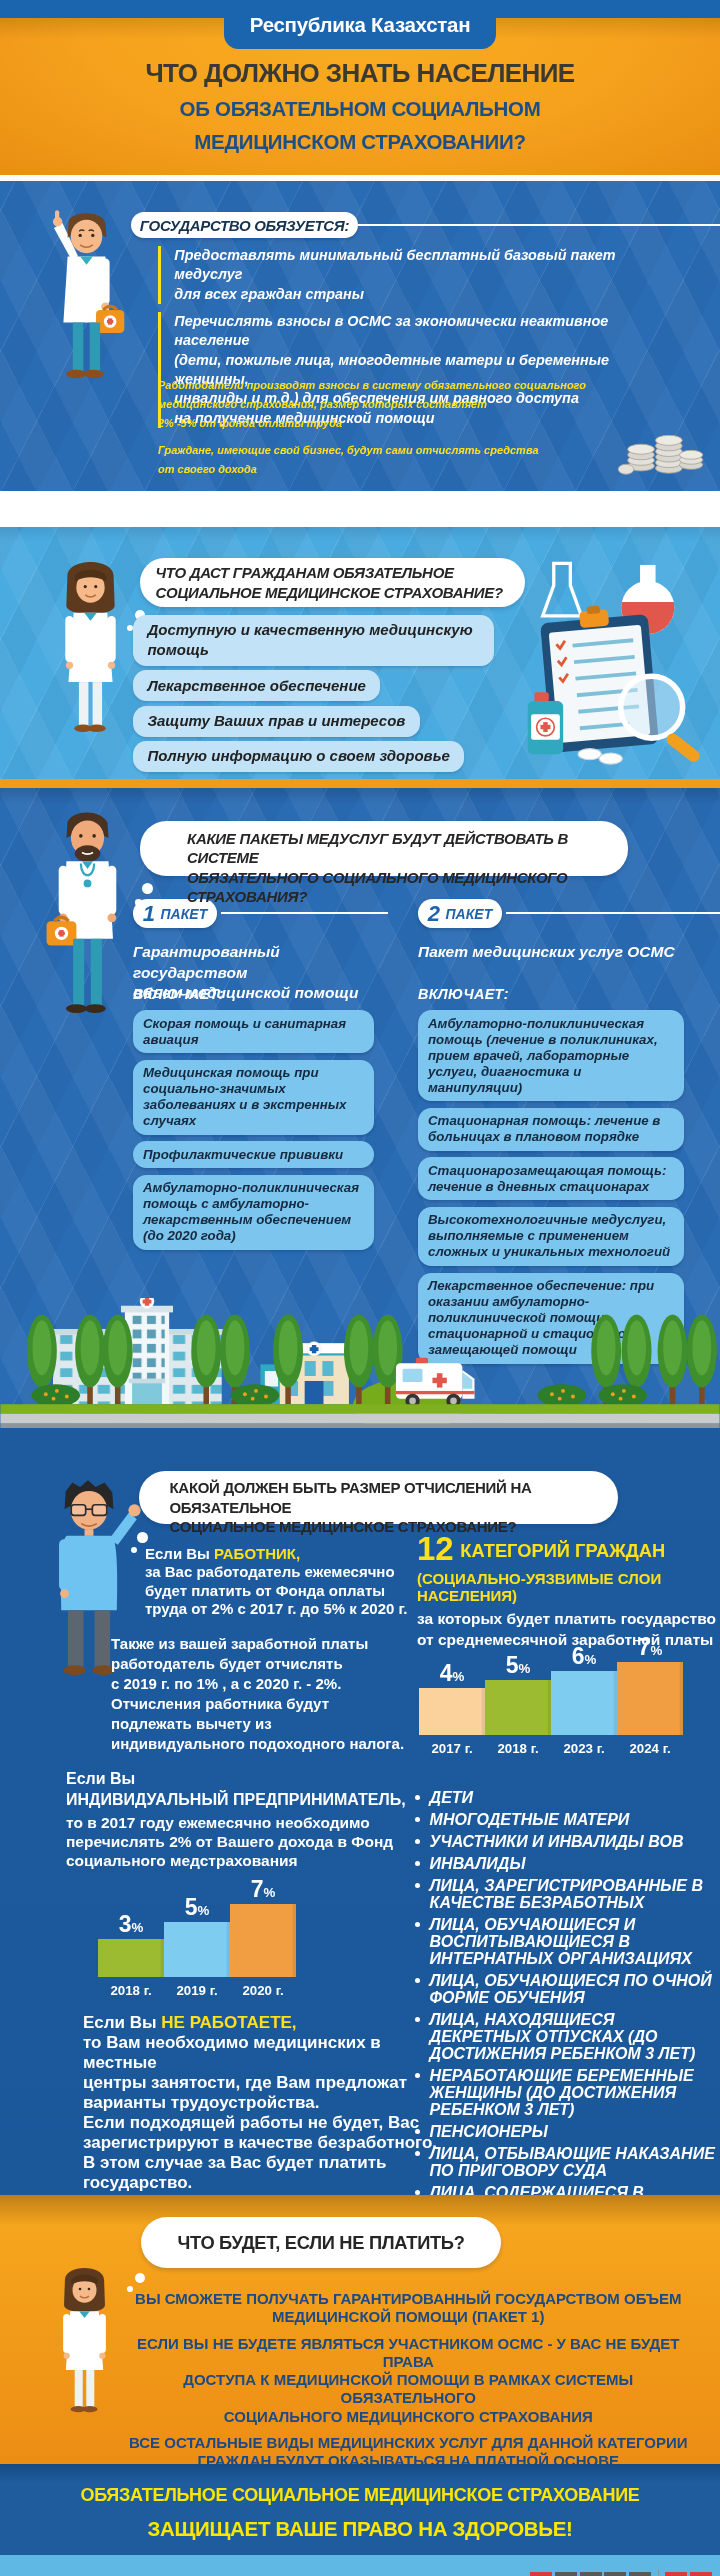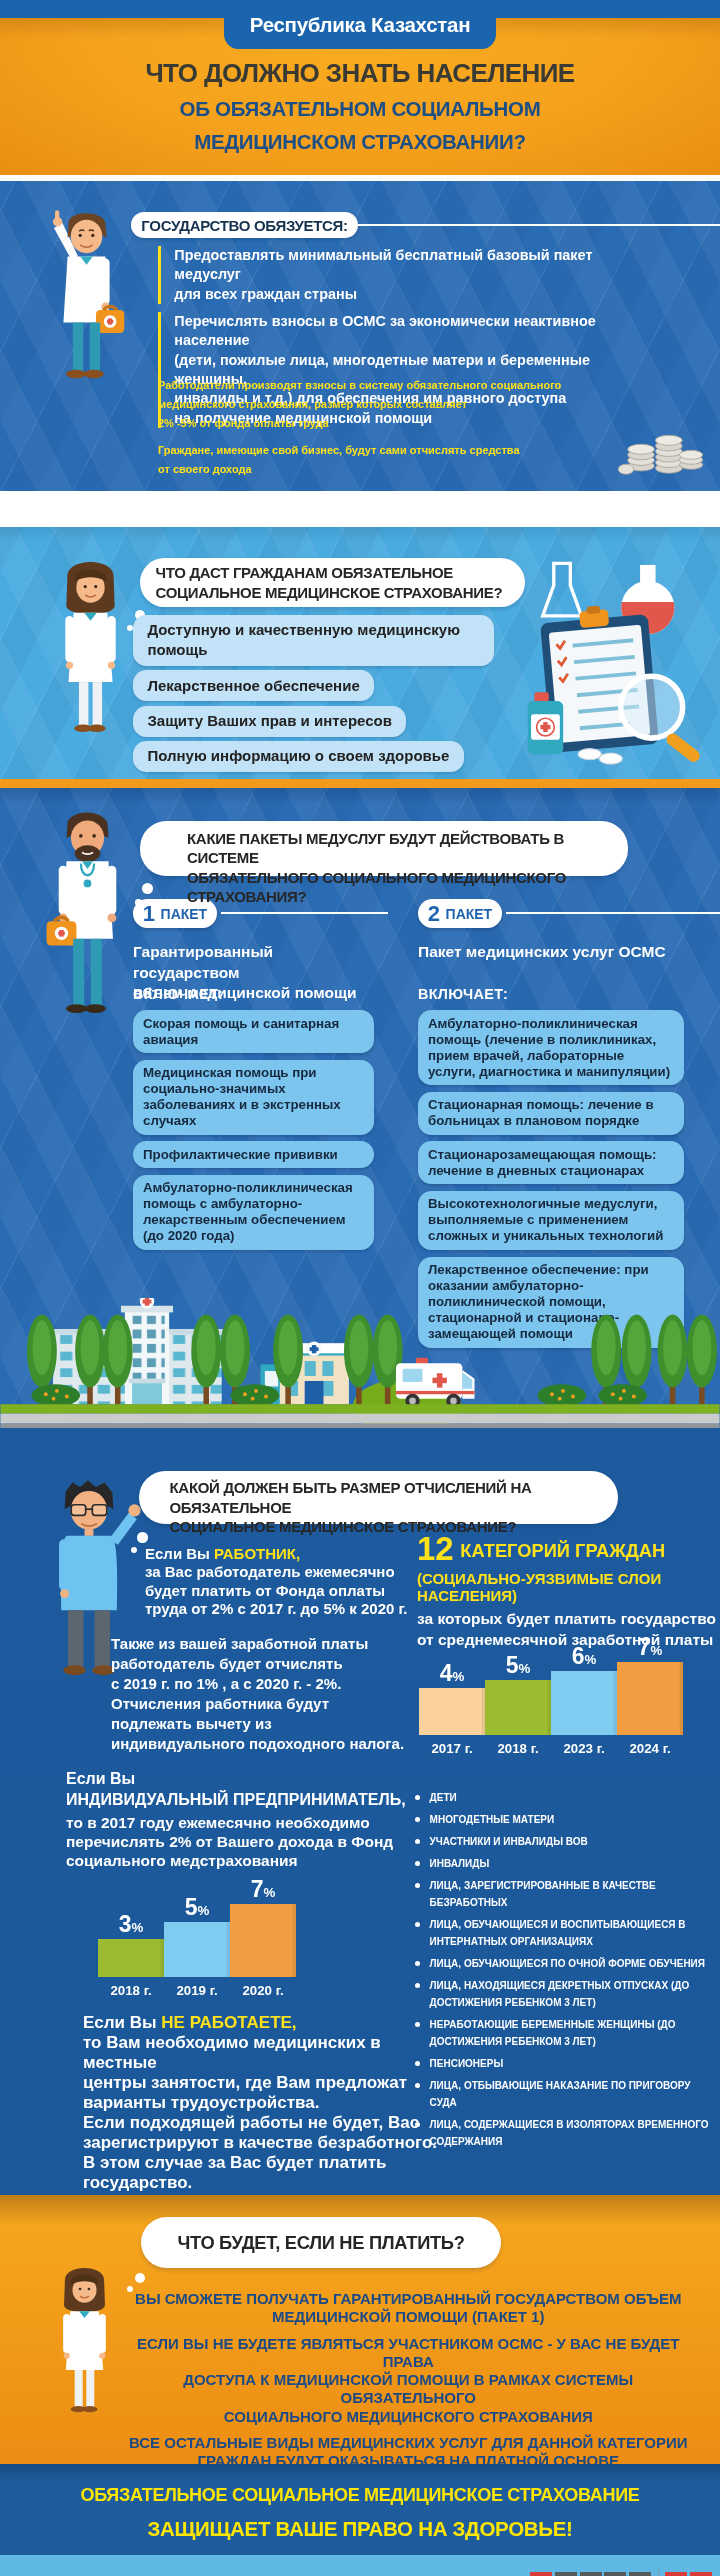--- a/index.html
+++ b/index.html
@@ -4,21 +4,21 @@
 <style>
   html,body{margin:0;padding:0;background:#fff;}
   .page{position:relative;width:720px;height:2576px;overflow:hidden;
         font-family:"Liberation Sans",sans-serif;font-weight:bold;}
   .abs{position:absolute;}
   
   .argyle{background-image:
      repeating-linear-gradient(63deg, rgba(255,255,255,.07) 0 1.1px, transparent 1.1px 64px),
      repeating-linear-gradient(-63deg, rgba(255,255,255,.07) 0 1.1px, transparent 1.1px 64px),
      repeating-linear-gradient(63deg, transparent 0 32px, rgba(255,255,255,.05) 32px 64px),
-     repeating-linear-gradient(-63deg, transparent 0 32px, rgba(8,40,90,.06) 32px 64px);}
+     repeating-linear-gradient(-63deg, transparent 0 32px, rgba(8,40,90,.06) 32px 64px); font-style: italic;}
   
   .topbar{height:18.3px;background:#1a65ae;position:relative;z-index:3;}
   .country-tab{position:absolute;left:224px;top:0;width:272px;height:49px;background:#1a65ae;
      border-radius:0 0 14.4px 14.4px;display:flex;align-items:center;justify-content:center;z-index:4;}
   .country-tab span{color:#fff;font-size:20.5px;letter-spacing:-0.3px;}
   .header{height:157px;background:radial-gradient(ellipse at 50% 10%, #f9ac20 0%, #f5a11d 55%, #e98e12 100%);
      position:relative;text-align:center;}
   .header::before{content:"";position:absolute;inset:0;background:linear-gradient(rgba(90,50,0,.18),transparent 21px);}
   .h-line1{position:relative;padding-top:40px;font-size:26px;color:#3a3a35;letter-spacing:-0.6px;}
   .h-line2{position:relative;margin-top:7.8px;font-size:20.5px;color:#1c4f86;letter-spacing:-0.3px;}
@@ -68,21 +68,21 @@
   .hl{color:#ffe11a;}
   .cat-num{color:#ffe11a;font-size:33px;line-height:1;vertical-align:-3.3px;}
   .cat-title{color:#ffe11a;font-size:18.3px;margin-left:6.6px;}
   .cat-sub{color:#ffe11a;font-size:15px;margin-top:4.4px;}
   .cat-desc .li-desc{color:#fff;font-size:15.5px;line-height:21px;}
   .extra .li-x{color:#fff;font-size:15px;line-height:20px;}
   .ent-line{color:#fff;font-size:16px;line-height:19px;}
   .ent-rest .li-e{color:#fff;font-size:15.5px;line-height:19px;}
   .unemp .li-u{color:#fff;font-size:17px;line-height:20px;}
   .cats{width:306px;}
-  .cat-item{position:relative;color:#fff;font-size:10px;line-height:17px;
+  .cat-item{position:relative;color:#fff;font-size:16px;line-height:17px;font-style:italic;
      padding-left:16.6px;margin-bottom:5px;}
   .cat-item::before{content:"";position:absolute;left:2.2px;top:5.5px;width:5px;height:5px;border-radius:50%;background:#fff;}
   .chart{position:absolute;display:flex;align-items:flex-end;}
   .bar-col{width:66px;display:flex;flex-direction:column;align-items:center;}
   .bar-label{color:#fff;font-size:23px;line-height:1;margin-bottom:3.3px;}
   .bar-pct{font-size:13.3px;}
   .bar{width:100%;box-shadow:inset -3.3px 0 0 rgba(0,0,0,.08);}
   .bar-year{color:#fff;font-size:13.3px;margin-top:5.5px;height:16.6px;}
   
   .s5{height:269px;background:linear-gradient(#f7a81f,#ec8d13);position:relative;}

